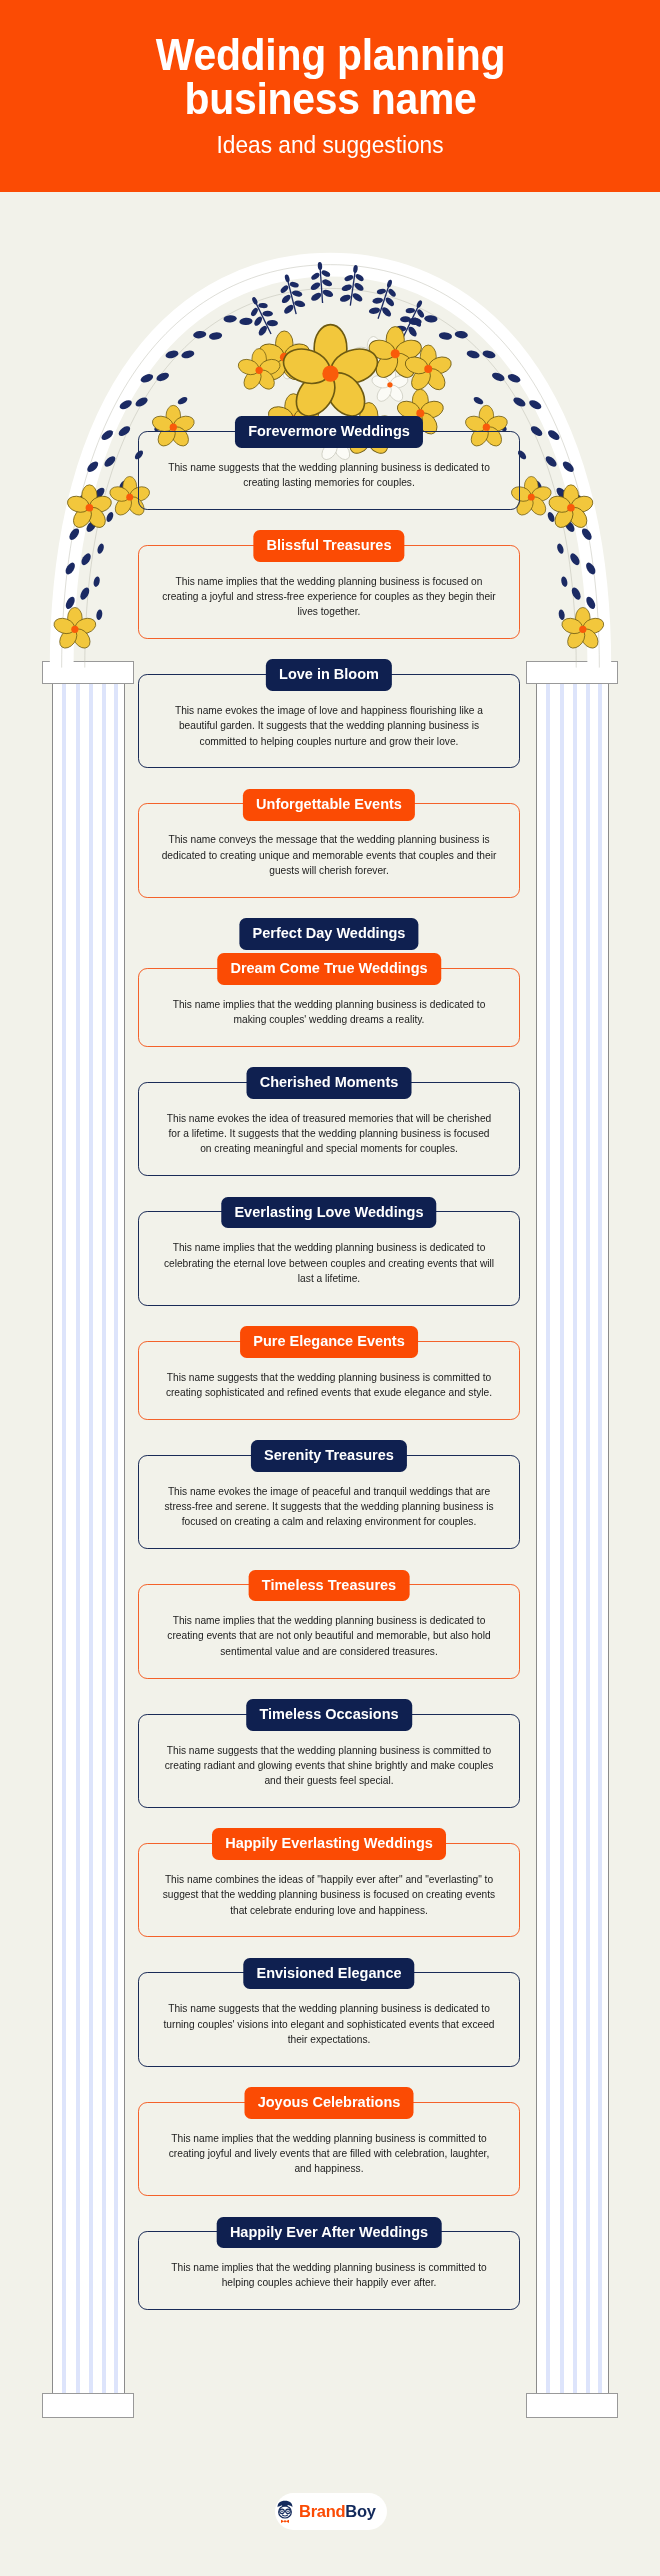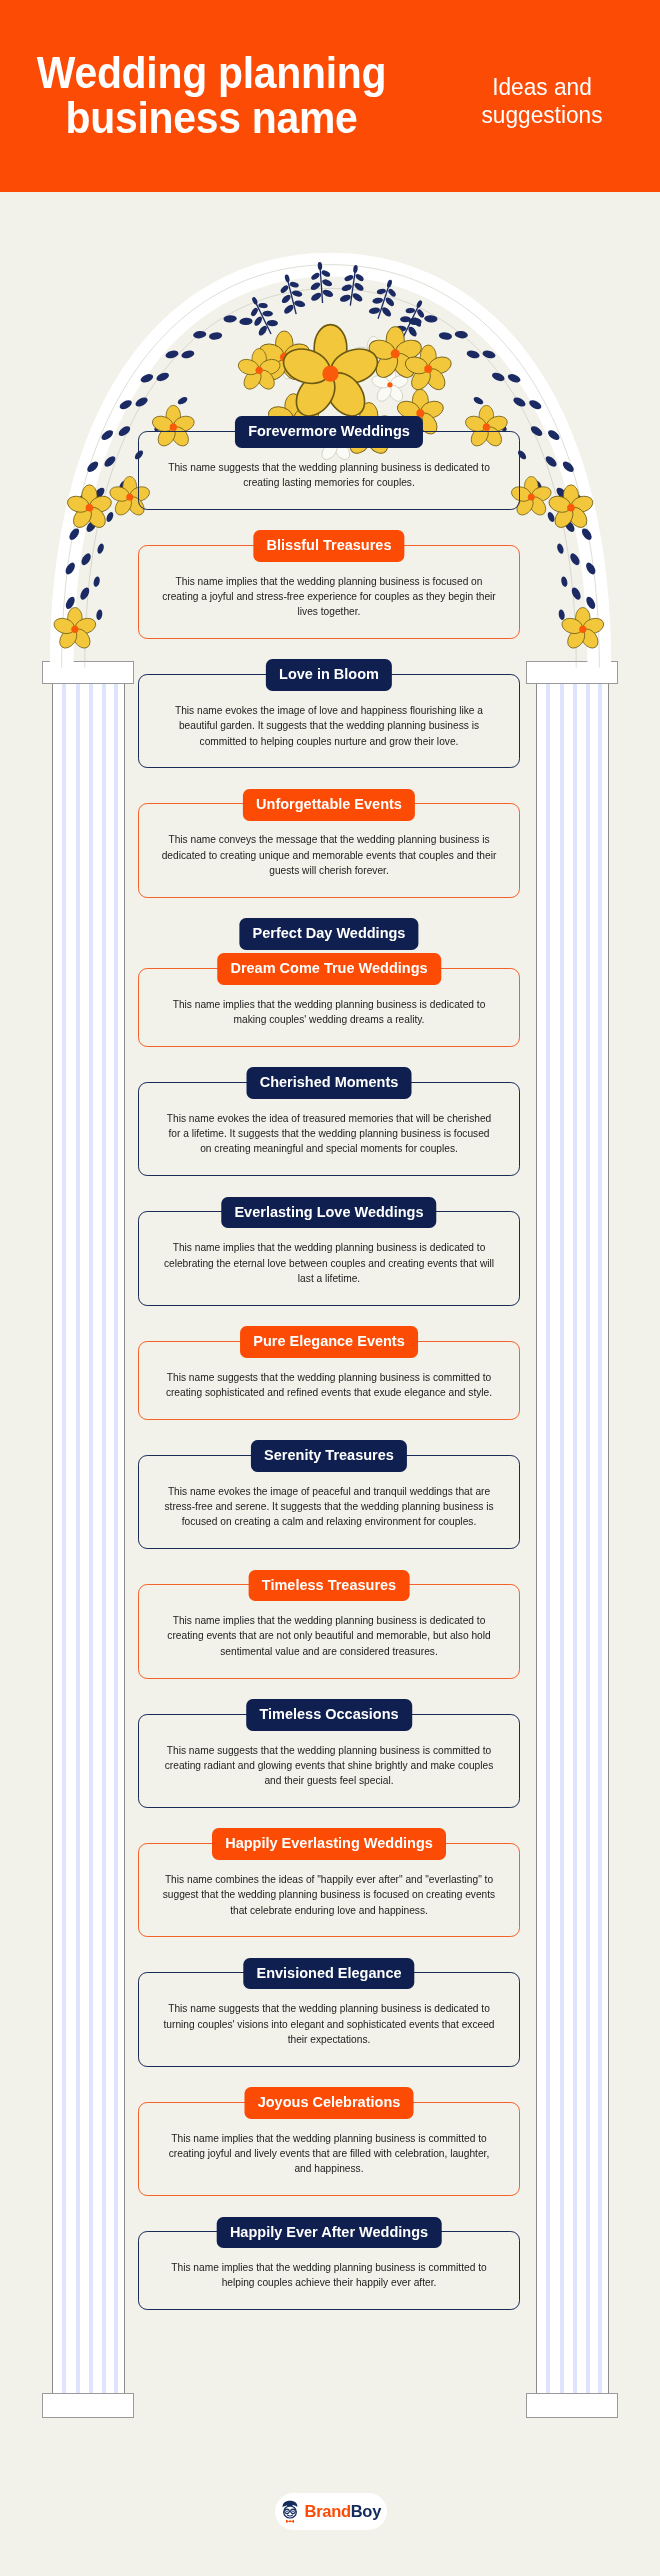--- a/index.html
+++ b/index.html
@@ -17,21 +17,21 @@
   }
 
   
   #header {
     position: absolute;
     top: 0; left: 0;
     width: 661px;
     height: 192px;
     background: #fb4b04;
     display: flex;
-    flex-direction: row;
+    flex-direction: column;
     align-items: center;
     justify-content: center;
     z-index: 40;
   }
   #header h1 {
     color: #ffffff;
     font-size: 44px;
     line-height: 1.02;
     font-weight: 700;
     letter-spacing: -0.3px;
@@ -155,21 +155,20 @@
     position: absolute;
     left: 50%;
     transform: translateX(-50%);
     top: 2493px;
     width: 112px;
     height: 37px;
     background: #ffffff;
     border-radius: 18.5px;
     display: flex;
     align-items: center;
-    justify-content: center;
     gap: 4.6px;
     z-index: 30;
   }
   #footer-logo .wordmark {
     font-size: 16.5px;
     font-weight: 700;
     letter-spacing: -0.3px;
   }
   .wm-brand { color: #fb4b04; }
   .wm-boy   { color: #132a5c; }

